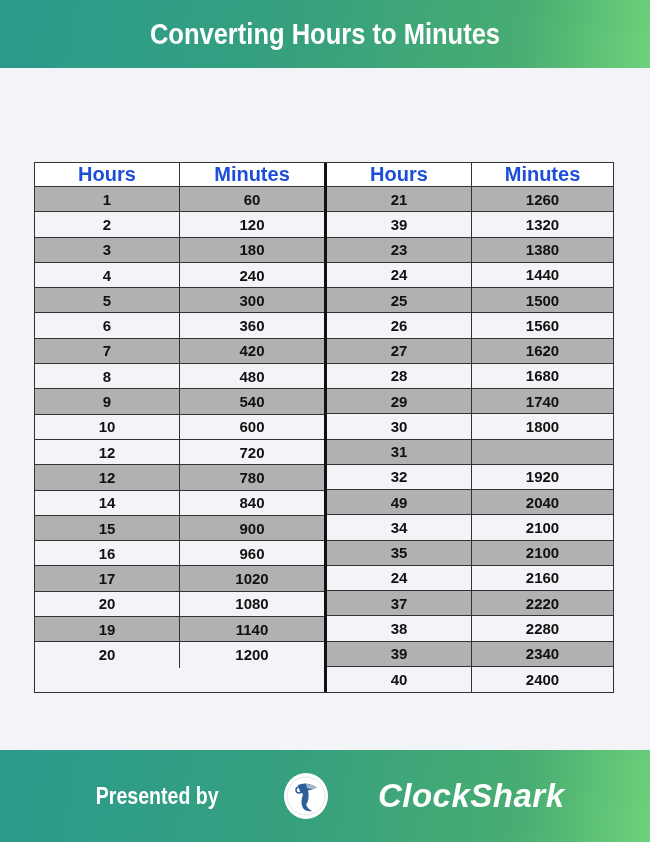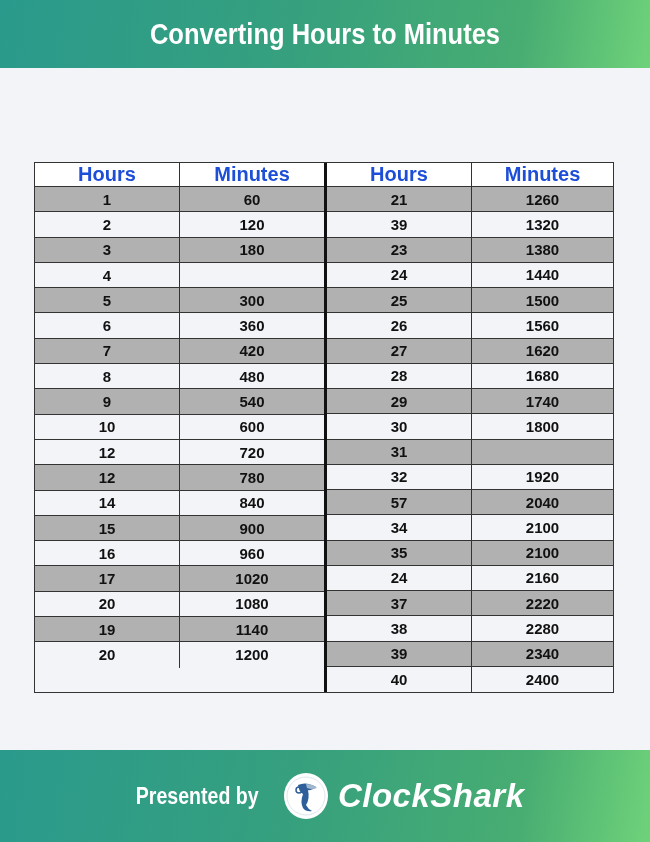--- a/index.html
+++ b/index.html
@@ -13,21 +13,21 @@
     position: absolute; left: 0; width: 650px;
     background: linear-gradient(100deg, #2a9a8c 0%, #36a07e 45%, #48ad72 80%, #6fd27a 100%);
     display: flex; align-items: center; justify-content: center;
     color: #ffffff;
   }
   .top-banner { top: 0; height: 68px; }
   .top-banner .title {
     font-size: 29px; font-weight: bold; letter-spacing: 0px;
     transform: scaleX(0.88); white-space: nowrap;
   }
-  .bottom-banner { top: 750px; height: 92px; }
+  .bottom-banner { top: 750px; height: 92px; gap: 40px; }
   .presented {
     font-size: 23px; font-weight: bold; transform: scaleX(0.85);
     white-space: nowrap; margin-right: 6px;
   }
   .logo-mark {
     width: 44px; height: 46px; border-radius: 50%;
     background: #ffffff; margin: 0 10px 0 8px;
     display: flex; align-items: center; justify-content: center;
   }
   .brand {
@@ -82,20 +82,21 @@
       <div class="row plain">
         <div class="cell c1">2</div>
         <div class="cell c2">120</div>
       </div>
       <div class="row shade">
         <div class="cell c1">3</div>
         <div class="cell c2">180</div>
       </div>
       <div class="row plain">
         <div class="cell c1">4</div>
+        <div class="cell c2">240</div>
       </div>
       <div class="row shade">
         <div class="cell c1">5</div>
         <div class="cell c2">300</div>
       </div>
       <div class="row plain">
         <div class="cell c1">6</div>
         <div class="cell c2">360</div>
       </div>
       <div class="row shade">
@@ -197,21 +198,21 @@
         <div class="cell c2">1800</div>
       </div>
       <div class="row shade">
         <div class="cell c1">31</div>
       </div>
       <div class="row plain">
         <div class="cell c1">32</div>
         <div class="cell c2">1920</div>
       </div>
       <div class="row shade">
-        <div class="cell c1">57</div>
+        <div class="cell c1">49</div>
         <div class="cell c2">2040</div>
       </div>
       <div class="row plain">
         <div class="cell c1">34</div>
         <div class="cell c2">2100</div>
       </div>
       <div class="row shade">
         <div class="cell c1">35</div>
         <div class="cell c2">2100</div>
       </div>

